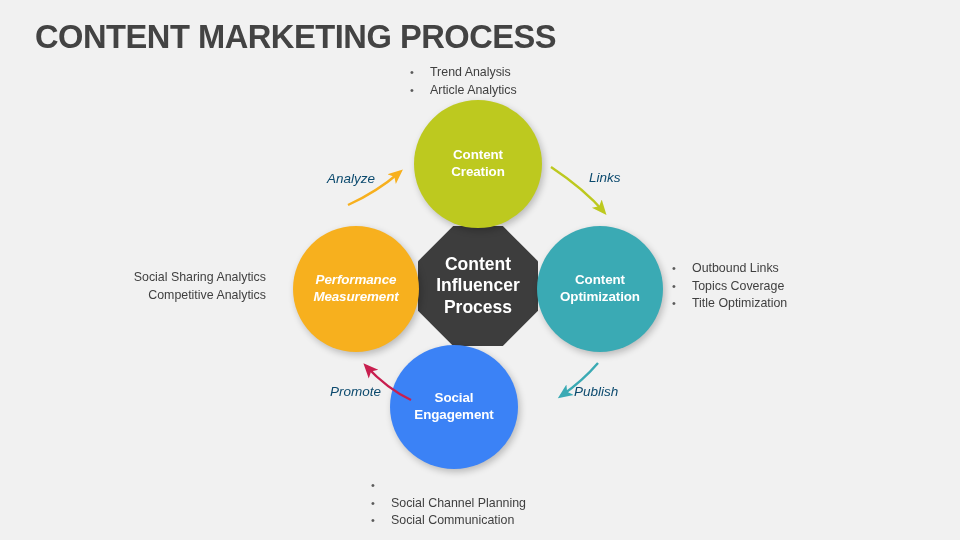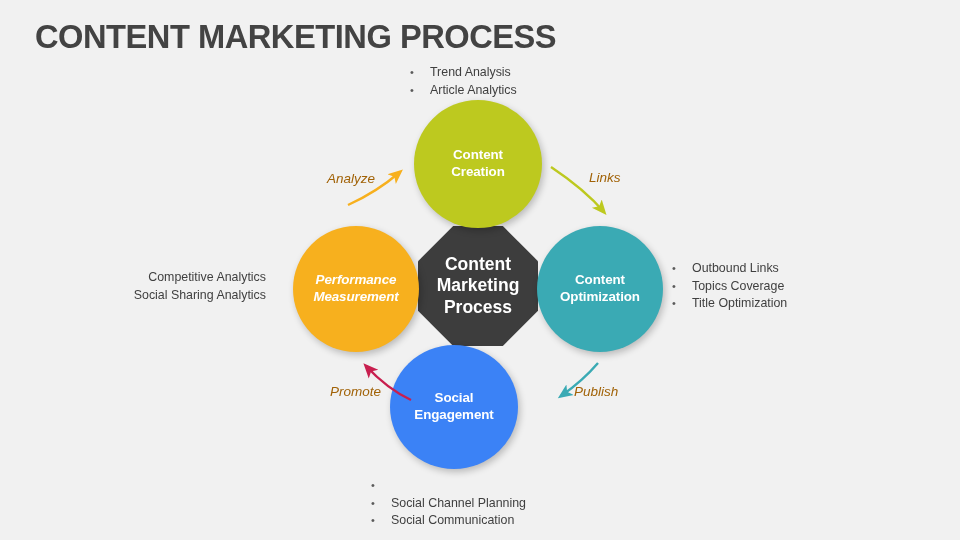--- a/index.html
+++ b/index.html
@@ -84,21 +84,21 @@
     left: 293px; top: 226px; width: 126px; height: 126px;
     background: #f7b01e;
     font-style: italic;
   }
 
   
   .arrow-label {
     position: absolute;
     font-style: italic;
     font-size: 13.5px;
-    color: #a16207;
+    color: #0c4a6e;
     white-space: nowrap;
     z-index: 6;
   }
   #label-analyze  { left: 327px; top: 171px; }
   #label-write    { left: 589px; top: 170px; }
   #label-publish  { left: 574px; top: 384px; font-style: italic; }
   #label-promote  { left: 330px; top: 384px; }
 
   
   #arrows {
@@ -171,21 +171,21 @@
     <path d="M 551,167 C 575,183 592,198 604,212" fill="none" stroke="#bdc91f" stroke-width="2.4" marker-end="url(#ah-green)"></path>
 
     <path d="M 598,363 C 586,377 574,387 561,396" fill="none" stroke="#3aaab4" stroke-width="2.4" marker-end="url(#ah-teal)"></path>
 
     <path d="M 411,400 C 394,392 379,380 366,366" fill="none" stroke="#c81f4f" stroke-width="2.4" marker-end="url(#ah-crimson)"></path>
   </svg>
 
   <div id="hub">
     <div id="hub-label">
       <div>Content</div>
-      <div>Marketing</div>
+      <div>Influencer</div>
       <div>Process</div>
     </div>
   </div>
 
   <div class="node" id="node-creation">
     <div class="node-label">
       <div>Content</div>
       <div>Creation</div>
     </div>
   </div>
@@ -251,20 +251,20 @@
       <span>Social Channel Planning</span>
     </div>
     <div class="brow">
       <span class="bdot">•</span>
       <span>Social Communication</span>
     </div>
   </div>
 
   <div class="blist" id="list-measurement">
     <div class="brow">
+      <span>Social Sharing Analytics</span>
+    </div>
+    <div class="brow">
       <span>Competitive Analytics</span>
     </div>
-    <div class="brow">
-      <span>Social Sharing Analytics</span>
-    </div>
   </div>
 
 </div>
 
 </body></html>

